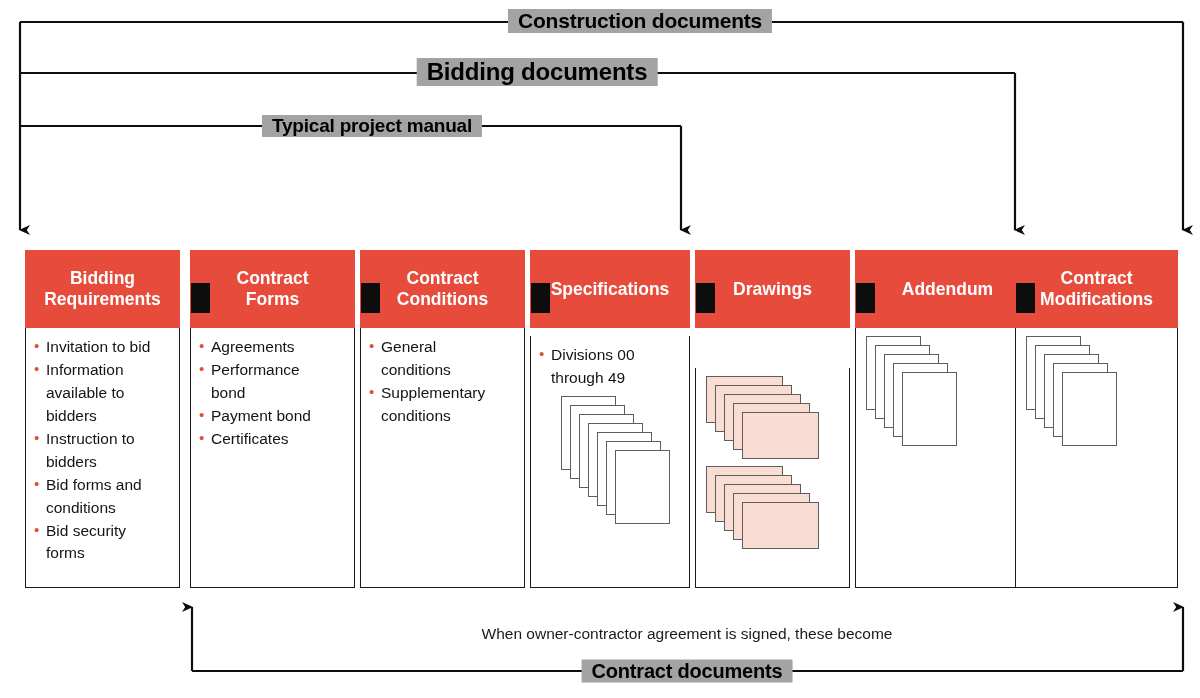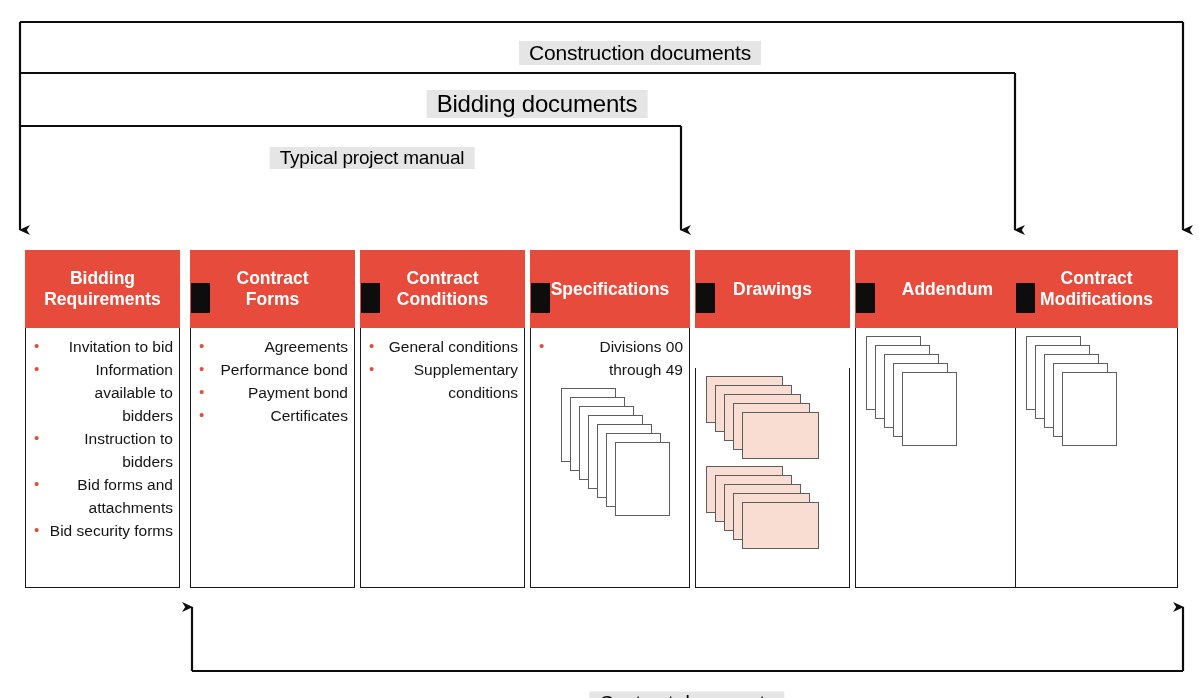--- a/index.html
+++ b/index.html
@@ -7,28 +7,27 @@
     width:1200px;height:698px;background:#ffffff;
     font-family:"Liberation Sans", sans-serif;
     position:relative;overflow:hidden;
   }
   #stage{position:absolute;left:0;top:0;width:1200px;height:698px;}
 
   svg.lines{position:absolute;left:0;top:0;width:1200px;height:698px;pointer-events:none;}
 
   .bracket-label{
     position:absolute;
-    font-weight:normal;
+    font-weight:bold;
     color:#000;
-    background:#e5e5e5;
+    background:#a3a3a3;
     white-space:nowrap;
     padding:0 10px;
     transform:translate(-50%,-50%);
     letter-spacing:-0.2px;
-    margin-top:32px;
   }
   .bl-1{font-size:21px;}
   .bl-2{font-size:24px;}
   .bl-3{font-size:19px;}
   .bl-bottom{font-size:20px;}
 
   .note-label{
     position:absolute;
     font-size:15.5px;
     color:#1a1a1a;
@@ -56,24 +55,23 @@
     height:78px;
     box-sizing:border-box;
     padding:0 4px;
   }
   .col-body{
     flex:1;
     border:1.6px solid #1a1a1a;
     border-top:none;
     background:#ffffff;
     box-sizing:border-box;
-    padding:8px 6px 6px 6px;
+    padding:8px 21px 6px 6px;
     position:relative;
     overflow:hidden;
-    text-align:right;
   }
   ul.blist{margin:0;padding:0;list-style:none;}
   ul.blist li{
     position:relative;
     padding-left:14px;
     font-size:15.5px;
     line-height:1.48;
     color:#141414;
   }
   ul.blist li::before{
@@ -134,38 +132,39 @@
       <path d="M1183,671 L1183,607" stroke="#0d0d0d" stroke-width="2.2" fill="none" marker-end="url(#arrowUp)"></path>
     </g>
   </svg>
 
   <div class="bracket-label bl-1" style="left:640px;top:21px;">Construction documents</div>
 
   <div class="bracket-label bl-2" style="left:537px;top:72px;">Bidding documents</div>
 
   <div class="bracket-label bl-3" style="left:372px;top:126px;">Typical project manual</div>
 
+  <div class="note-label" style="left:687px;top:634px;">When owner-contractor agreement is signed, these become</div>
 
   <div class="bracket-label bl-bottom" style="left:687px;top:671px;">Contract documents</div>
 
   <div class="columns">
 
     <div class="col" style="left:0px;width:155px;">
       <div class="col-head">
         <span>
           <span>Bidding</span><br>
           <span>Requirements</span>
         </span>
       </div>
       <div class="col-body">
         <ul class="blist">
           <li>Invitation to bid</li>
           <li>Information available to bidders</li>
           <li>Instruction to bidders</li>
-          <li>Bid forms and attachments</li>
+          <li>Bid forms and conditions</li>
           <li>Bid security forms</li>
         </ul>
       </div>
     </div>
     <div class="connector" style="left:166px;"></div>
 
     <div class="col" style="left:165px;width:165px;">
       <div class="col-head">
         <span>
           <span>Contract</span><br>
@@ -192,21 +191,21 @@
       </div>
       <div class="col-body">
         <ul class="blist">
           <li>General conditions</li>
           <li>Supplementary conditions</li>
         </ul>
       </div>
     </div>
     <div class="connector" style="left:506px;"></div>
 
-    <div class="col" style="left:505px;width:160px;">
+    <div class="col" style="left:505px;width:160px;gap:8px;">
       <div class="col-head">
         <span>Specifications</span>
       </div>
       <div class="col-body">
         <ul class="blist">
           <li>Divisions 00 through 49</li>
         </ul>
         <div class="stack" style="left:30px;top:60px;width:130px;height:160px;">
           <div class="sheet port" style="left:0px;top:0px;z-index:1;"></div>
           <div class="sheet port" style="left:9px;top:9px;z-index:2;"></div>

